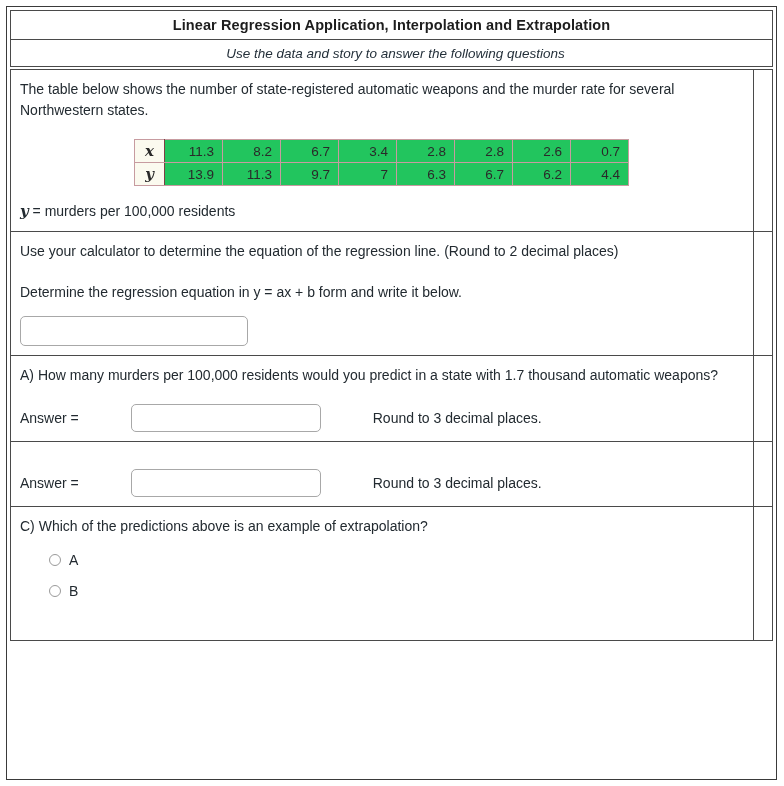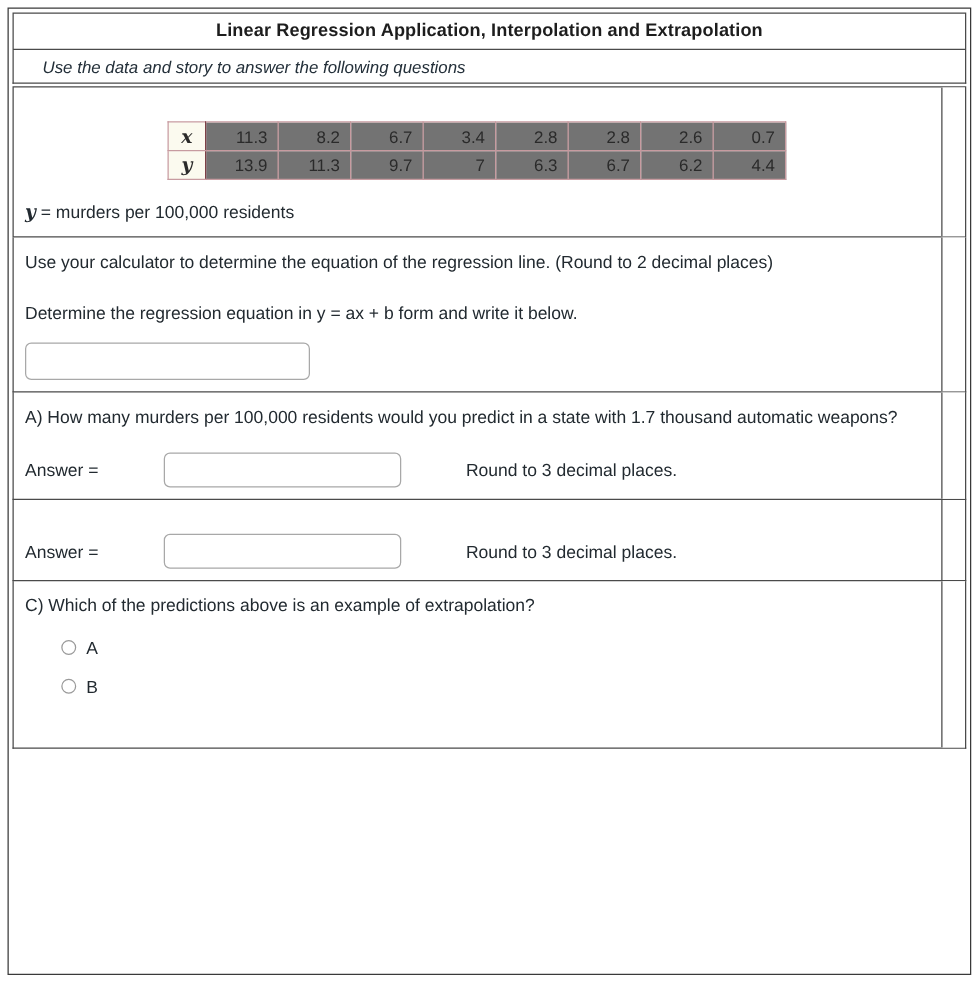--- a/index.html
+++ b/index.html
@@ -41,22 +41,23 @@
     color: #1d1d1d;
     letter-spacing: .1px;
   }
 
   .instr-row {
     border: 1px solid #4a4a4a;
     border-top: none;
     height: 27px;
     display: flex;
     align-items: center;
-    padding-left: 23px;
+    padding-left: 8px;
     flex: 0 0 auto;
+    justify-content: center;
   }
   .instr-row .instr-text {
     font-size: 13.5px;
     font-style: italic;
     color: #24303a;
   }
 
   
   .qblock {
     border: 1px solid #4a4a4a;
@@ -107,21 +108,21 @@
     background: #fbfaef;
     width: 30px;
     text-align: center;
     font-family: "DejaVu Serif", serif;
     font-style: italic;
     font-weight: bold;
     font-size: 15px;
     border-right: 1.6px solid #7d3f46;
   }
   table.dataset td.val {
-    background: #737373;
+    background: #22c55e;
     width: 58px;
     text-align: right;
   }
 
   
   .legend { margin-top: 14px; }
   .legend-line {
     font-size: 14px;
     line-height: 22px;
     color: #222a30;
@@ -192,20 +193,21 @@
     <div class="title-row">
       <span class="title-text">Linear Regression Application, Interpolation and Extrapolation</span>
     </div>
 
     <div class="instr-row">
       <span class="instr-text">Use the data and story to answer the following questions</span>
     </div>
 
     <div class="qblock first">
       <div class="qbody">
+        <div class="qtext">The table below shows the number of state-registered automatic weapons and the murder rate for several Northwestern states.</div>
 
         <div class="table-wrap">
           <table class="dataset">
             <tbody>
               <tr>
                 <th class="varcell">x</th>
                 <td class="val">11.3</td>
                 <td class="val">8.2</td>
                 <td class="val">6.7</td>
                 <td class="val">3.4</td>

